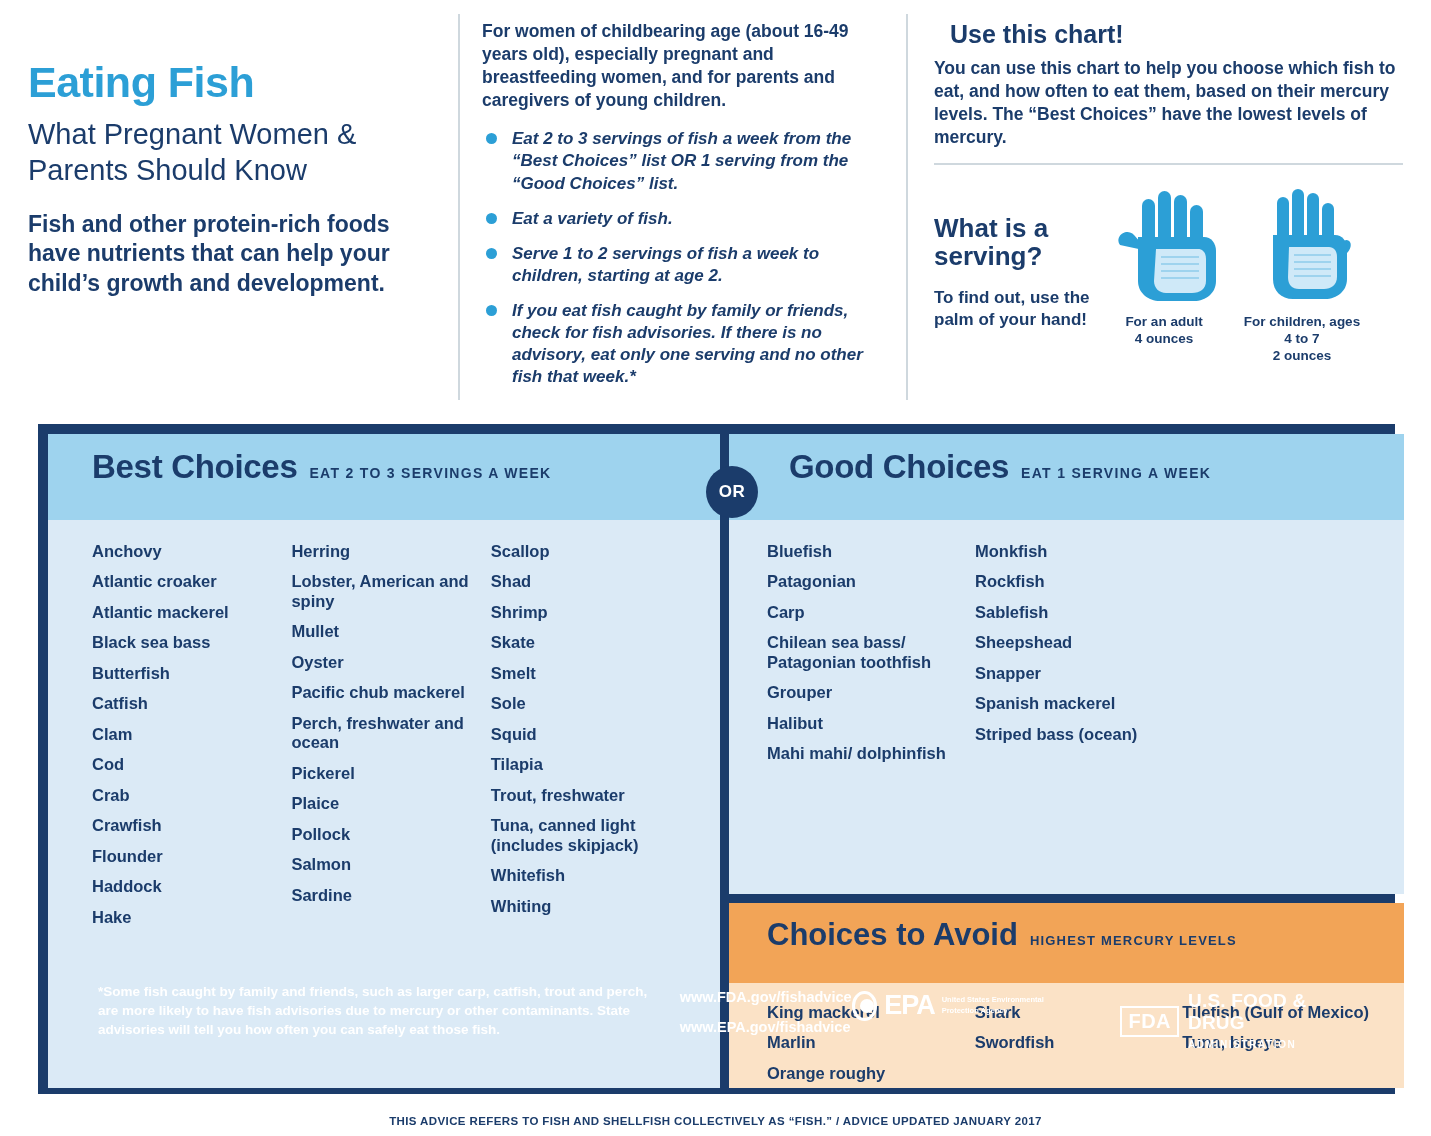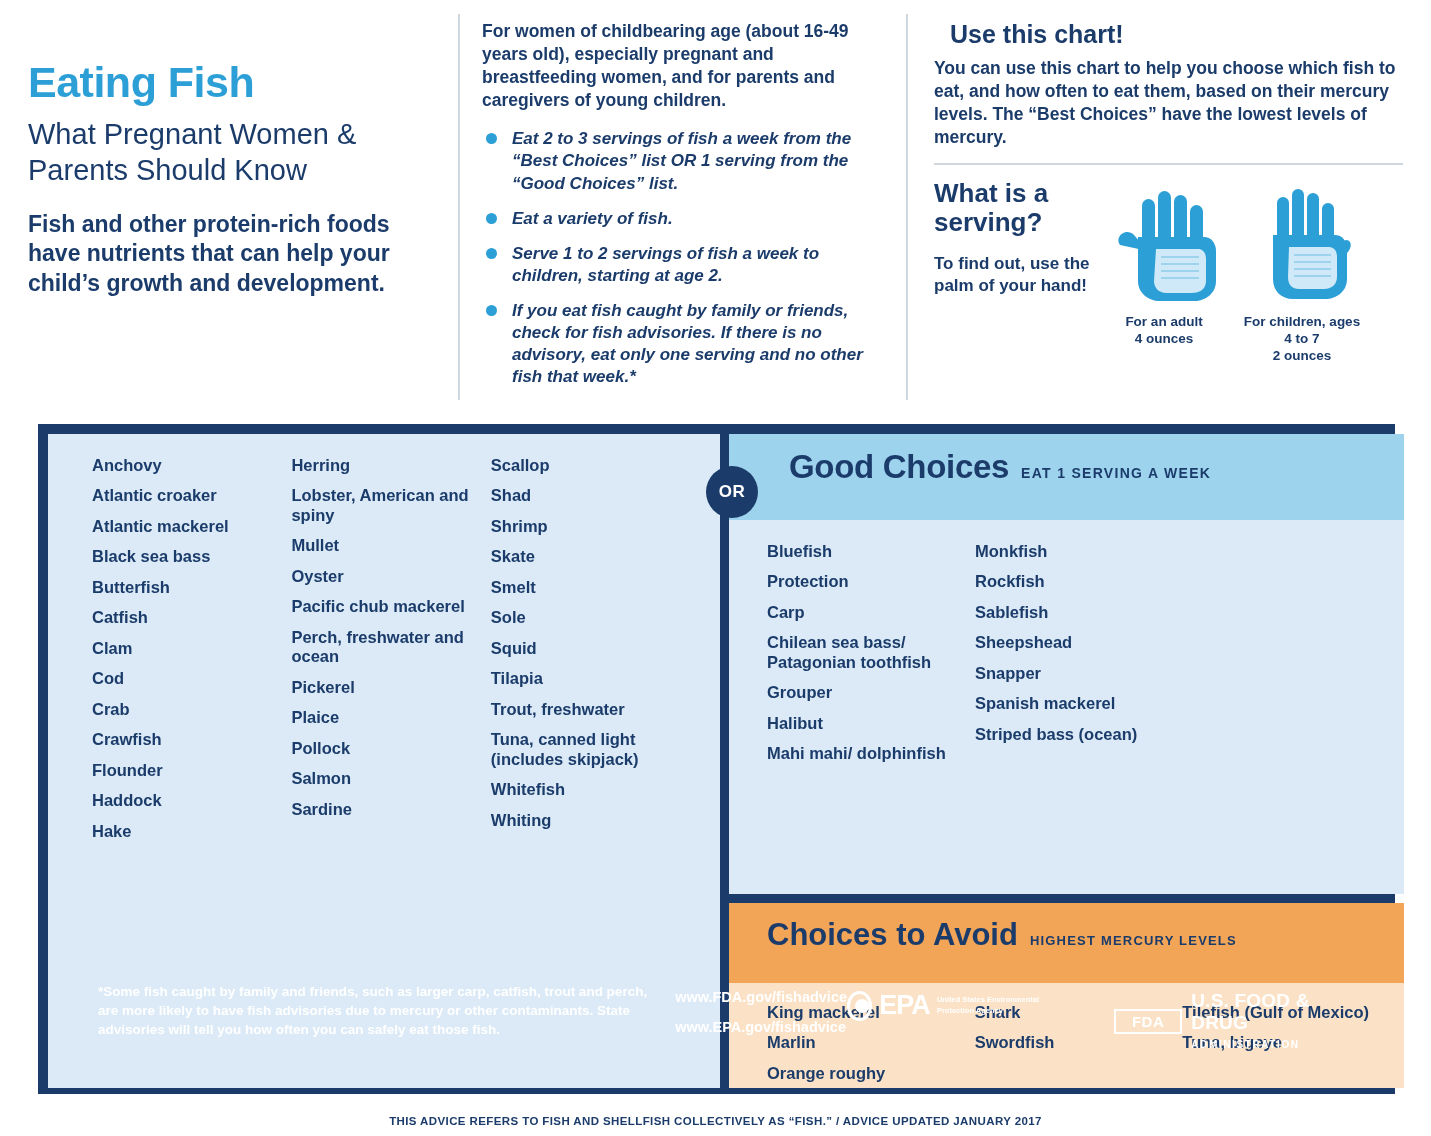--- a/index.html
+++ b/index.html
@@ -101,21 +101,21 @@
     line-height: 1.32;
     margin: 0 0 14px 0;
   }
   .hr-thin {
     border: none;
     border-top: 2px solid #cfd8de;
     margin: 0 0 14px 0;
   }
   .serving-row {
     display: flex;
-    align-items: flex-start;
+    align-items: center;
   }
   .serving-left { width: 170px; }
   .serving-q {
     color: #1b3c6b;
     font-size: 26px;
     font-weight: bold;
     line-height: 1.1;
     margin: 0 0 16px 0;
   }
   .serving-note {
@@ -300,22 +300,22 @@
     position: absolute; left: 5px; top: 5px;
     width: 14px; height: 14px;
     border-radius: 50%;
     background: #ffffff;
   }
   .epa-word { font-size: 27px; font-weight: bold; letter-spacing: -1px; }
   .epa-sub { font-size: 7.5px; line-height: 1.35; font-weight: bold; }
   .fda-logo { display: flex; align-items: center; gap: 9px; }
   .fda-box {
     border: 2px solid #ffffff;
-    padding: 2px 16px;
-    font-size: 15px;
+    padding: 2px 6px;
+    font-size: 20px;
     font-weight: bold;
     letter-spacing: 0.5px;
   }
   .fda-text1 { font-size: 19px; font-weight: bold; letter-spacing: 0.2px; }
   .fda-text2 { font-size: 10px; font-weight: bold; letter-spacing: 1.6px; }
 
   .bottom-strip {
     position: absolute;
     left: 0; right: 0; bottom: 0;
     height: 30px;
@@ -419,20 +419,24 @@
       </div>
     </div>
   </div>
 
   <div class="chart">
     <div class="chart-inner">
 
       <div class="or-badge">OR</div>
 
       <div class="panel-best">
+        <div class="band">
+          <h2>Best Choices</h2>
+          <span class="eyebrow">EAT 2 TO 3 SERVINGS A WEEK</span>
+        </div>
         <div class="lists">
           <div class="lcol">
             <ul>
               <li>Anchovy</li>
               <li>Atlantic croaker</li>
               <li>Atlantic mackerel</li>
               <li>Black sea bass</li>
               <li>Butterfish</li>
               <li>Catfish</li>
               <li>Clam</li>
@@ -482,21 +486,21 @@
 
         <div class="panel-good">
           <div class="band band-good">
             <h2>Good Choices</h2>
             <span class="eyebrow">EAT 1 SERVING A WEEK</span>
           </div>
           <div class="lists-good">
             <div class="lcol">
               <ul>
                 <li>Bluefish</li>
-                <li>Protection</li>
+                <li>Patagonian</li>
                 <li>Carp</li>
                 <li>Chilean sea bass/ Patagonian toothfish</li>
                 <li>Grouper</li>
                 <li>Halibut</li>
                 <li>Mahi mahi/ dolphinfish</li>
               </ul>
             </div>
             <div class="lcol">
               <ul>
                 <li>Monkfish</li>

